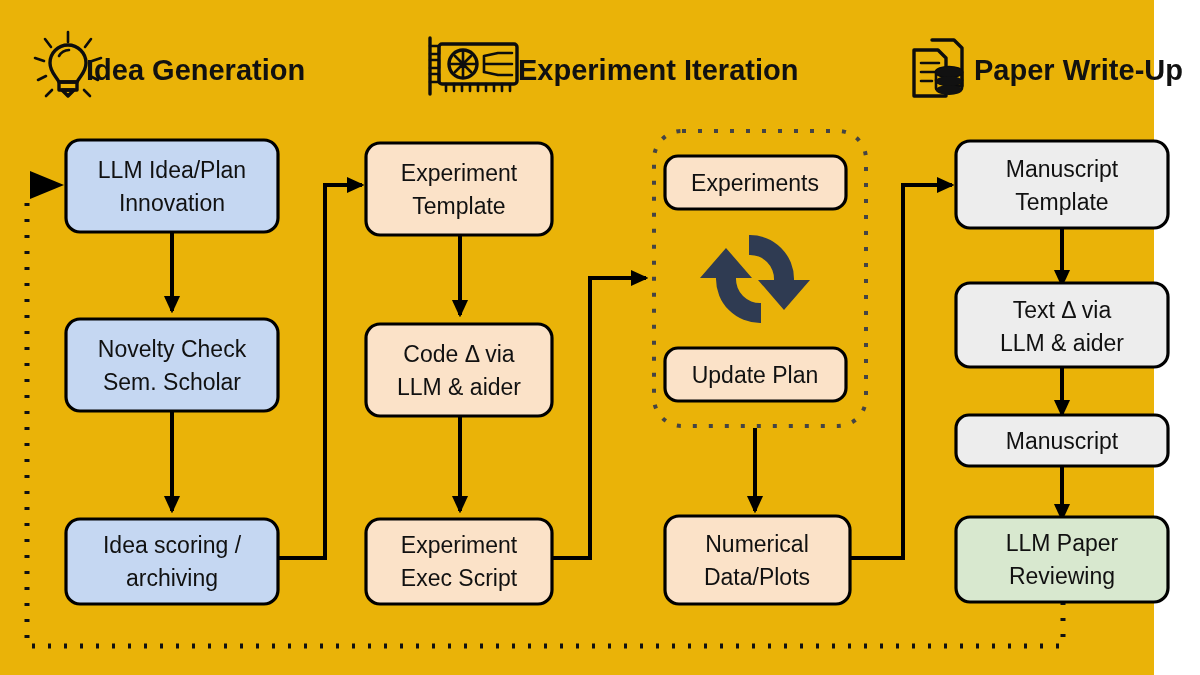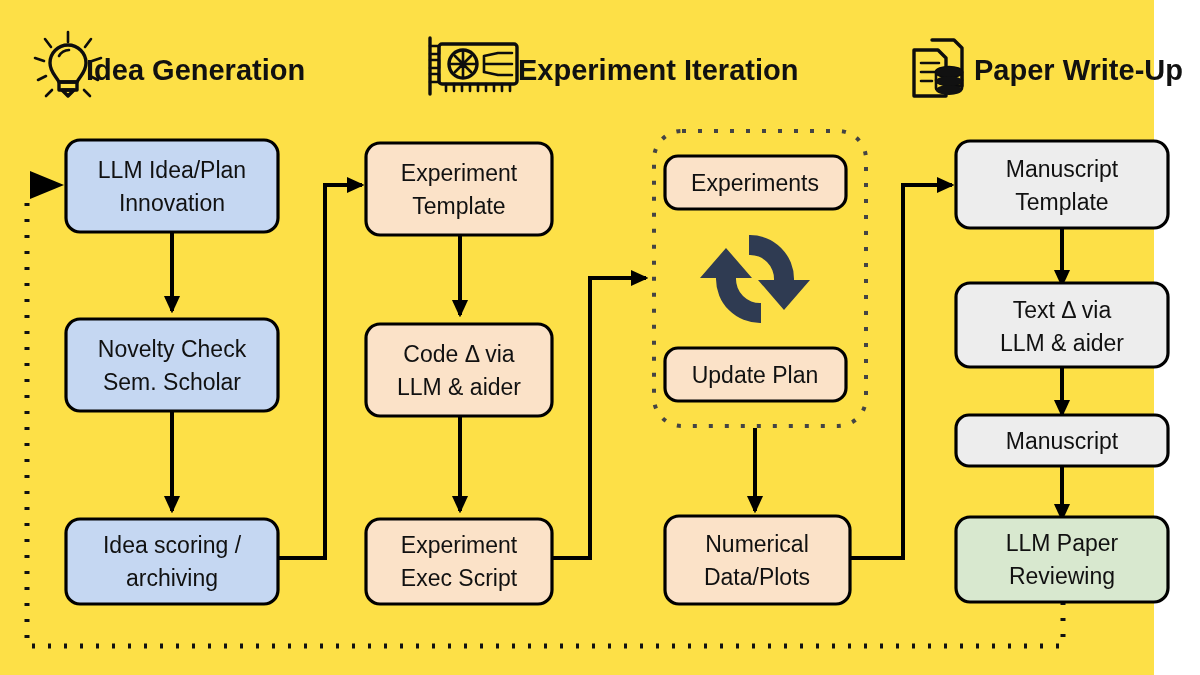--- a/index.html
+++ b/index.html
@@ -10,21 +10,21 @@
   body {
     width: 1200px;
     height: 675px;
     font-family: "Liberation Sans", sans-serif;
     overflow: hidden;
   }
   #canvas {
     position: relative;
     width: 1154px;
     height: 675px;
-    background: #fde047;
+    background: #eab308;
   }
   svg#diagram {
     position: absolute;
     top: 0;
     left: 0;
     width: 1200px;
     height: 675px;
   }
   .hdr-label {
     font-family: "Liberation Sans", sans-serif;

